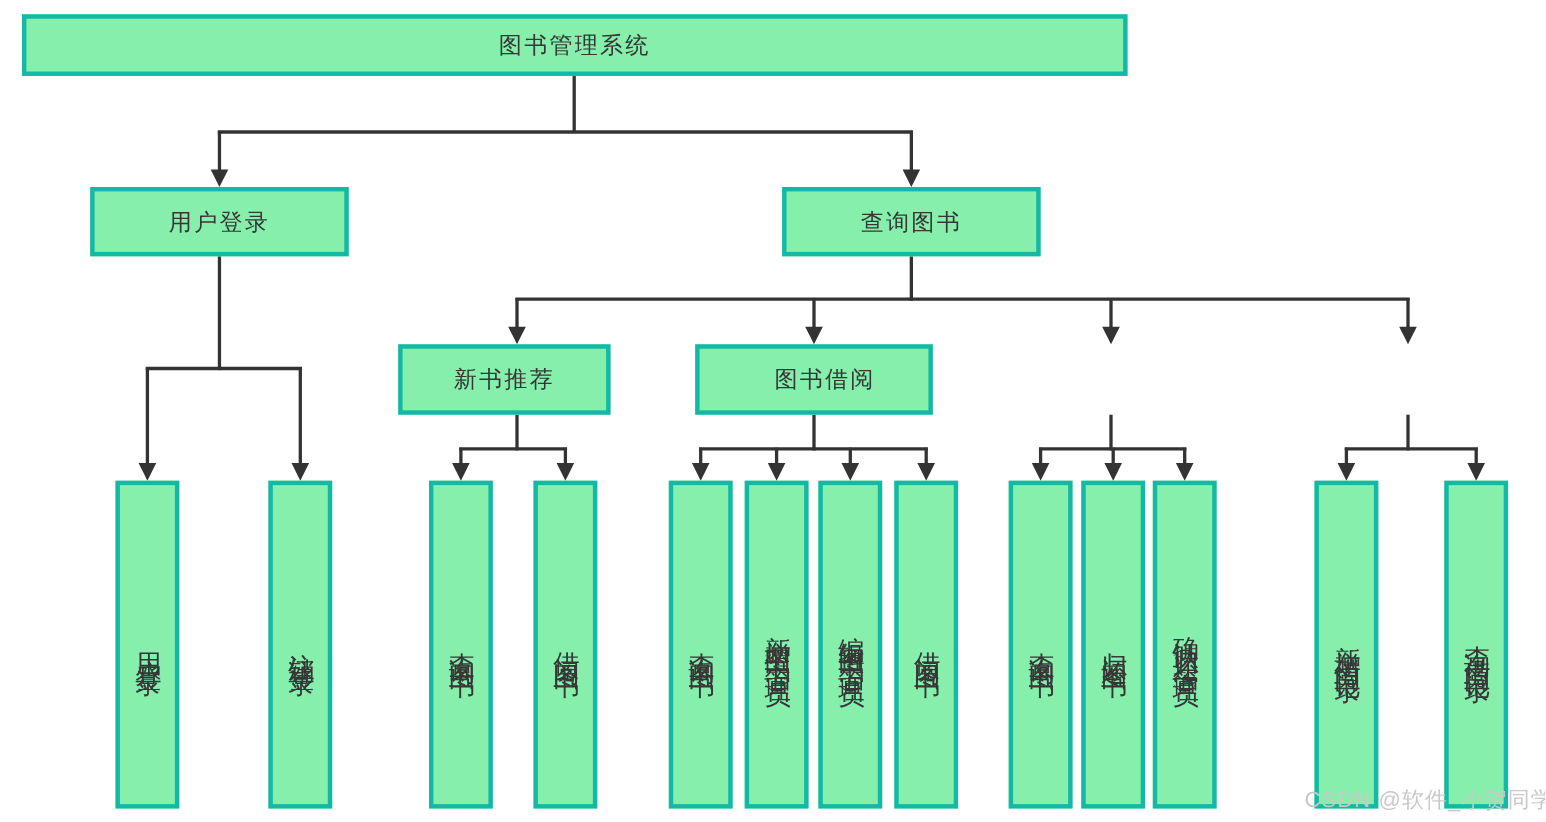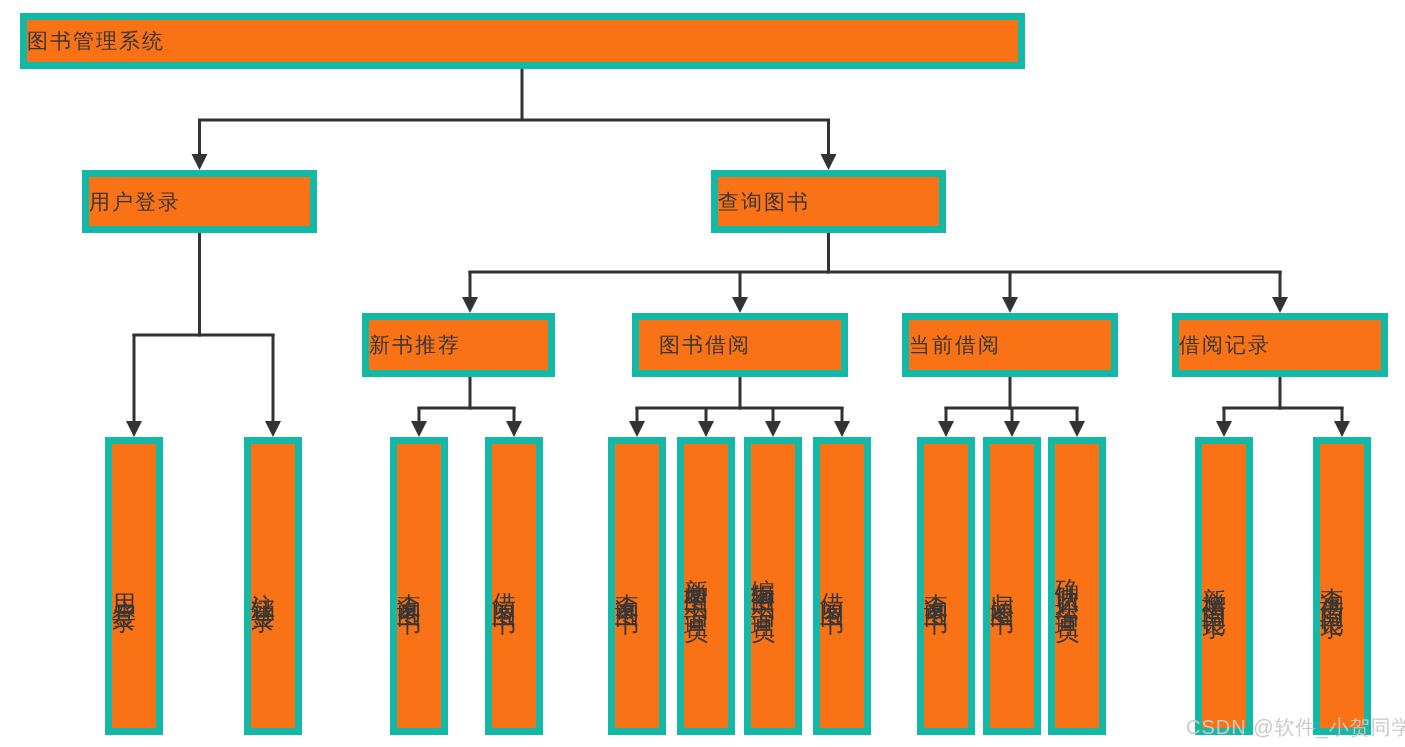--- a/index.html
+++ b/index.html
@@ -12,25 +12,26 @@
     overflow: hidden;
   }
   .connectors {
     position: absolute;
     left: 0; top: 0;
     width: 1405px; height: 747px;
     z-index: 1;
   }
   .node {
     position: absolute;
-    background: #f97316;
-    border: 7px solid #14b8a6;
+    background: #86efac;
+    border: 4px solid #14b8a6;
     box-sizing: border-box;
     display: flex;
     align-items: center;
+    justify-content: center;
     color: #363636;
     z-index: 2;
   }
   .h-node span {
     font-size: 21px;
     letter-spacing: 2px;
     white-space: nowrap;
   }
   .v-node span {
     writing-mode: vertical-rl;
@@ -132,26 +133,20 @@
   <div class="node h-node" style="left:711px; top:170px; width:235px; height:63px;">
     <span>查询图书</span>
   </div>
 
   <div class="node h-node" style="left:362px; top:313px; width:193px; height:64px;">
     <span>新书推荐</span>
   </div>
   <div class="node h-node" style="left:632px; top:313px; width:216px; height:64px;padding-left:20px;">
     <span>图书借阅</span>
   </div>
-  <div class="node h-node" style="left:902px; top:313px; width:216px; height:64px;">
-    <span>当前借阅</span>
-  </div>
-  <div class="node h-node" style="left:1172px; top:313px; width:216px; height:64px;">
-    <span>借阅记录</span>
-  </div>
 
   <div class="node v-node" style="left:105px; top:437px; width:58px; height:298px;">
     <span>用户登录</span>
   </div>
   <div class="node v-node" style="left:244px; top:437px; width:58px; height:298px;">
     <span>注销登录</span>
   </div>
 
   <div class="node v-node" style="left:390px; top:437px; width:58px; height:298px;">
     <span>查询图书</span>

